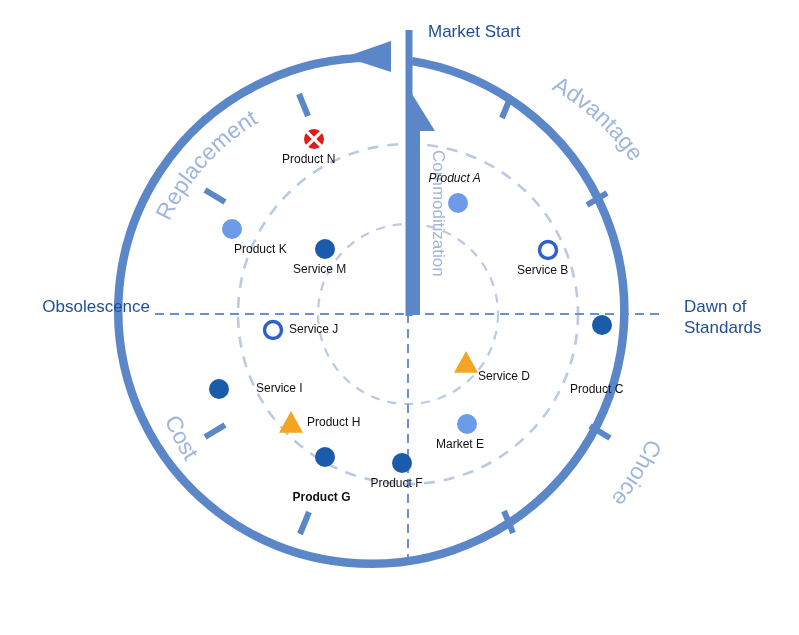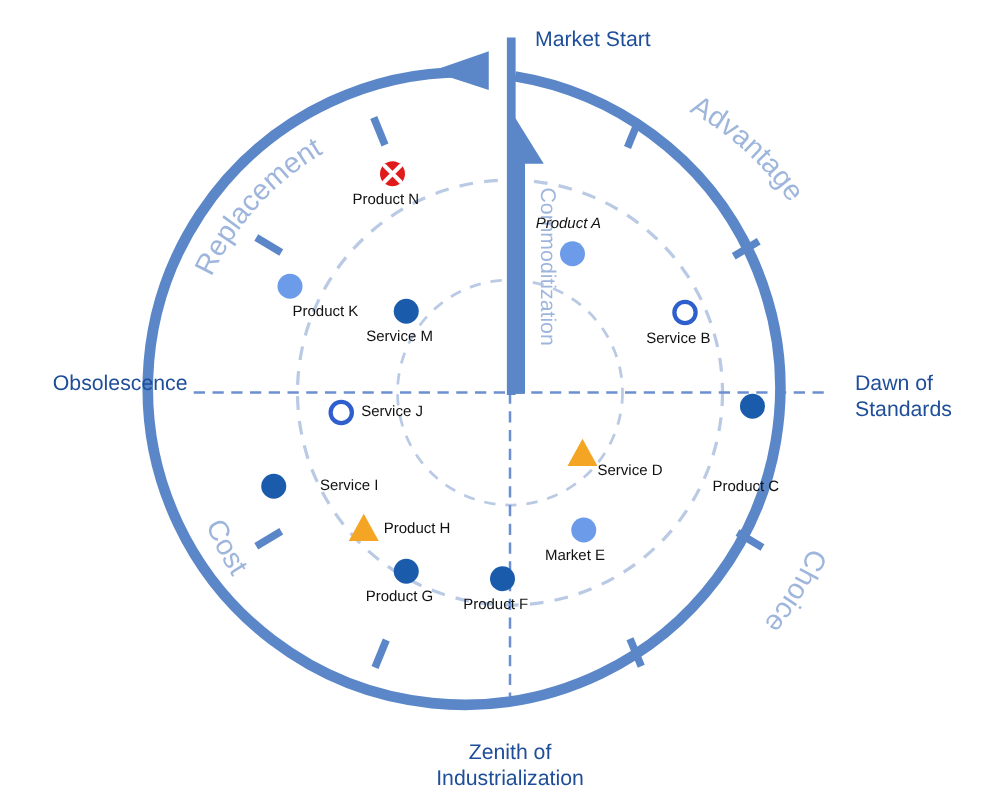--- a/index.html
+++ b/index.html
@@ -144,33 +144,29 @@
 
   <div class="axis-label left" style="left:0px;top:296px;width:150px;">
     <div>Obsolescence</div>
   </div>
 
   <div class="axis-label right" style="left:684px;top:296px;width:150px;">
     <div>Dawn of</div>
     <div>Standards</div>
   </div>
 
-  <div class="axis-label center" style="left:288px;top:591px;width:240px;">
-    <div>Zenith of</div>
-    <div>Industrialization</div>
-  </div>
 
   <div id="point-labels">
       <div class="point-label" style="left: 428.5px; top: 171px; font-style: italic;">Product A</div>
       <div class="point-label" style="left: 517px; top: 263px;">Service B</div>
       <div class="point-label" style="left: 570px; top: 338px; margin-top: 44px;">Product C</div>
       <div class="point-label" style="left: 478px; top: 369px;">Service D</div>
       <div class="point-label" style="left: 436px; top: 437px;">Market E</div>
       <div class="point-label" style="left: 370.5px; top: 476px;">Product F</div>
-      <div class="point-label" style="left: 292.5px; top: 470px;">Product G</div>
+      <div class="point-label" style="left: 292.5px; top: 490px; font-weight: bold;">Product G</div>
       <div class="point-label" style="left: 307px; top: 415px;">Product H</div>
       <div class="point-label" style="left: 235px; top: 381px; margin-left: 21px;">Service I</div>
       <div class="point-label" style="left: 289px; top: 322px;">Service J</div>
       <div class="point-label" style="left: 200px; top: 242px; margin-left: 34px;">Product K</div>
       <div class="point-label" style="left: 293px; top: 262px;">Service M</div>
       <div class="point-label" style="left: 282px; top: 152px;">Product N</div>
     </div>
 
 </div>
 

